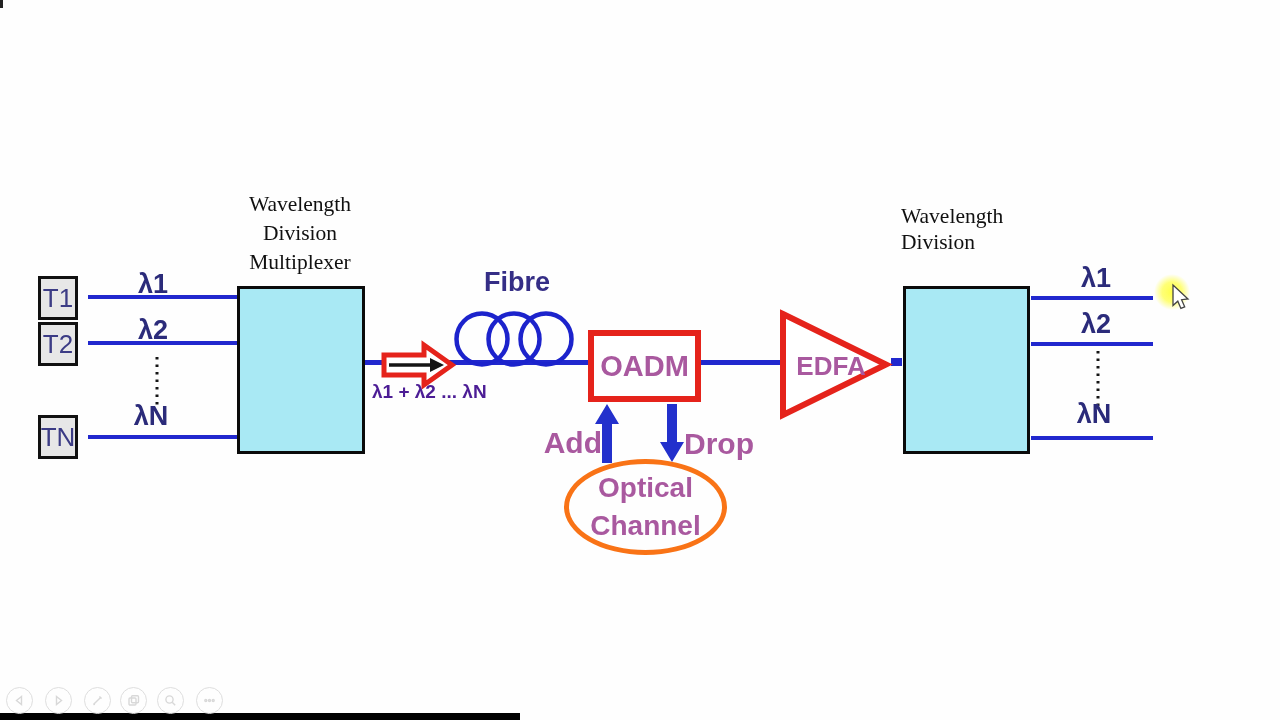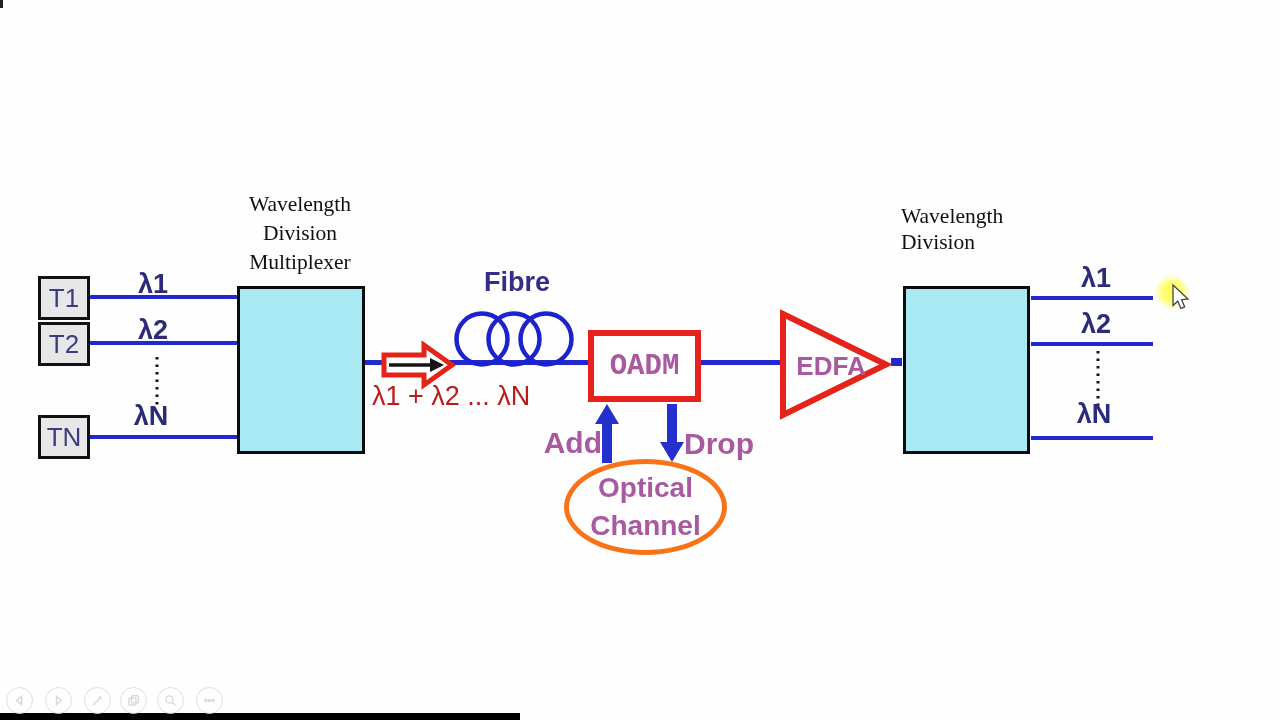--- a/index.html
+++ b/index.html
@@ -8,36 +8,36 @@
     overflow:hidden;font-family:"Liberation Sans","DejaVu Sans",sans-serif;
   }
   .abs{position:absolute;}
   .slide-title{
     left:96px;top:76px;font-size:45px;font-weight:600;color:#1c72b8;
     letter-spacing:.5px;margin:0;
   }
   svg.overlay{position:absolute;left:0;top:0;width:1280px;height:720px;}
   
   .terminal-box{
-    width:52px;height:44px;box-sizing:border-box;background:#e7e7e7;
+    width:40px;height:44px;box-sizing:border-box;background:#e7e7e7;
     border:3.5px solid #111;display:flex;align-items:center;justify-content:center;
     font-size:26px;color:#3c3c85;
   }
   .mux-box{
     width:128px;height:168px;box-sizing:border-box;background:#a9e9f4;
     border:3px solid #0b0b0b;
   }
   .block-label{font-size:21.5px;line-height:29px;color:#101010;font-family:Liberation Serif, serif;}
   .lambda-label{
     width:54px;text-align:center;font-size:27px;font-weight:bold;color:#2b2b7a;
   }
   .fibre-label{
     width:130px;text-align:center;font-size:27px;font-weight:600;color:#352e86;
   }
-  .combined-label{font-size:27px;font-weight:normal;color:#b91c1c;}
+  .combined-label{font-size:19px;font-weight:bold;color:#4c1d95;}
   .oadm-box{
     width:113px;height:72px;box-sizing:border-box;background:#fff;
     border:6px solid #e5231b;display:flex;align-items:center;justify-content:center;
     font-size:29px;font-weight:bold;color:#a9599f;
   }
   .edfa-label{
     width:92px;text-align:center;font-size:26px;font-weight:bold;color:#a9599f;
   }
   .adddrop-label{font-size:30px;font-weight:bold;color:#a9599f;}
   .channel-ellipse{
@@ -125,21 +125,21 @@
   <div class="abs block-label" style="left:205px;top:190px;width:190px;text-align:center;">
     <div>Wavelength</div>
     <div>Division</div>
     <div>Multiplexer</div>
   </div>
   <div class="abs mux-box" style="left:237px;top:286px;"></div>
 
   <div class="abs fibre-label" style="left:452px;top:267px;">Fibre</div>
   <div class="abs combined-label" style="left:372px;top:381px;">λ1 + λ2 ... λN</div>
 
-  <div class="abs oadm-box" style="left:588px;top:330px;font-family:Liberation Mono, monospace;">
+  <div class="abs oadm-box" style="left:588px;top:330px;">
     <span>OADM</span>
   </div>
   <div class="abs adddrop-label" style="left:540px;top:426px;width:62px;text-align:right;">Add</div>
   <div class="abs adddrop-label" style="left:684px;top:427px;">Drop</div>
 
   <div class="abs channel-ellipse" style="left:564px;top:459px;">
     <div>Optical</div>
     <div>Channel</div>
   </div>
 

